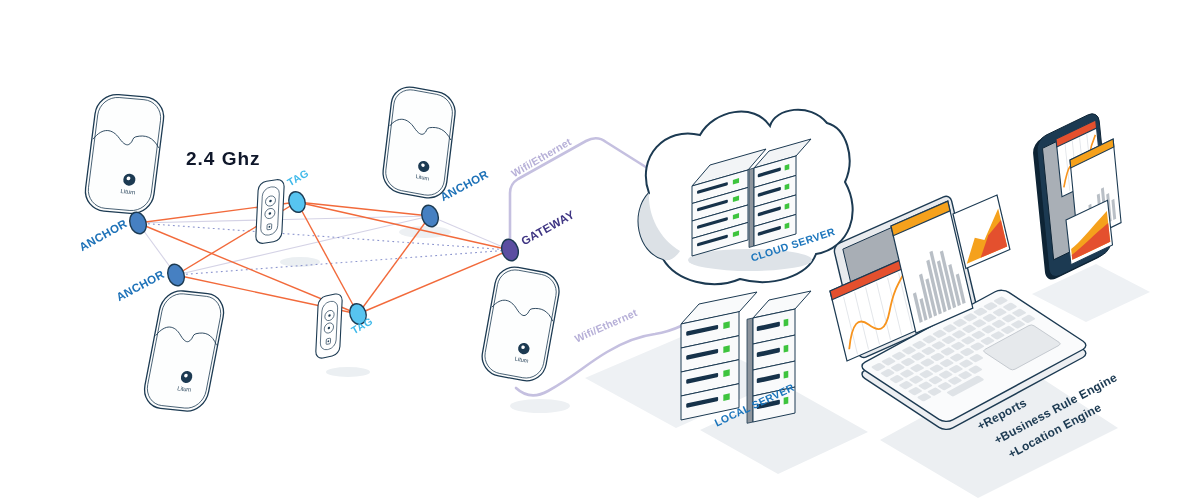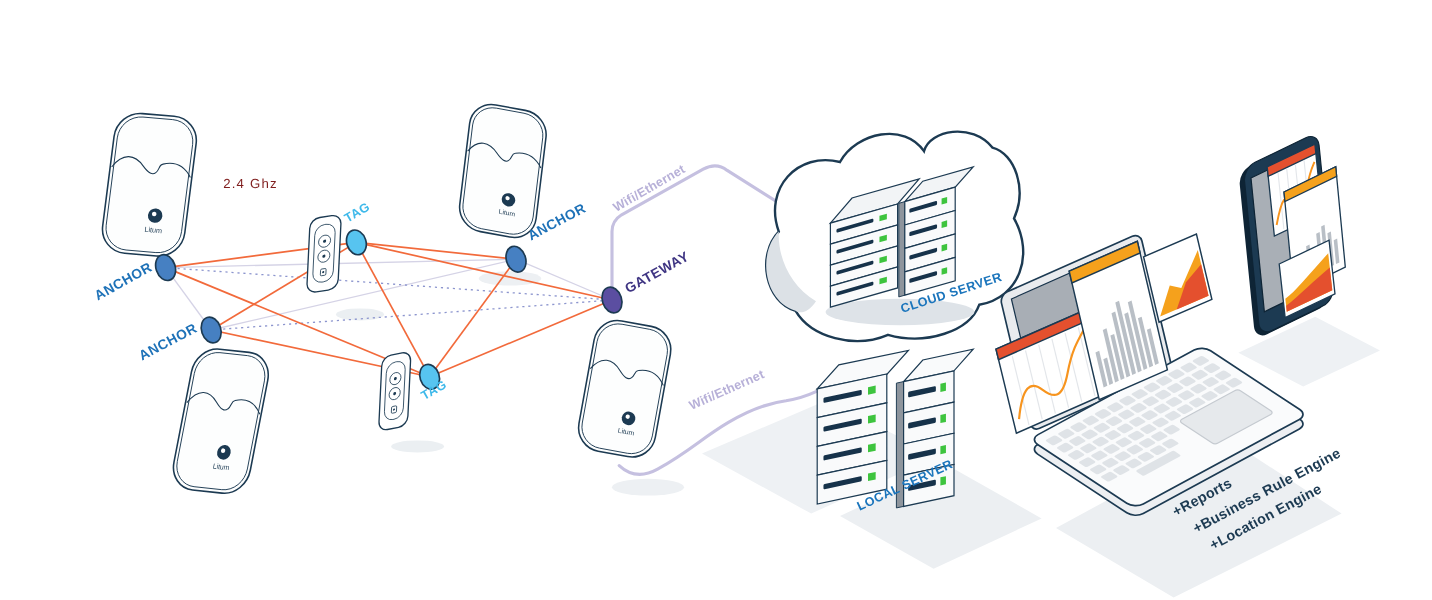--- a/index.html
+++ b/index.html
@@ -6,21 +6,21 @@
   .canvas{position:relative;width:1193px;height:500px;background:#ffffff;overflow:hidden;
           font-family:"Liberation Sans",sans-serif;}
   .canvas > svg{position:absolute;left:0;top:0;}
   .lbl{position:absolute;font-weight:bold;white-space:nowrap;transform-origin:0 50%;
        letter-spacing:.4px;font-family:"Liberation Sans",sans-serif;}
   .lbl-anchor{font-size:11.5px;color:#1E72B8;}
   .lbl-tag{font-size:10.5px;color:#3FB9EA;}
   .lbl-gateway{font-size:11.5px;color:#3F3583;}
   .lbl-wifi{font-size:10.5px;color:#B7B0D8;letter-spacing:.2px;}
   .lbl-server{font-size:10.5px;color:#1B75BC;}
-  .lbl-freq{font-size:11px;font-weight:400;color:#7f1d1d;letter-spacing:1px;}
+  .lbl-freq{font-size:19px;font-weight:700;color:#0f172a;letter-spacing:1px;}
   .lbl-feature{font-size:12px;color:#1C3A52;letter-spacing:.2px;}
 </style>
 </head>
 <body>
 
 <div class="canvas">
 <svg width="1193" height="500" viewBox="0 0 1193 500">
   <defs>
 
     <g id="devAnchor">

